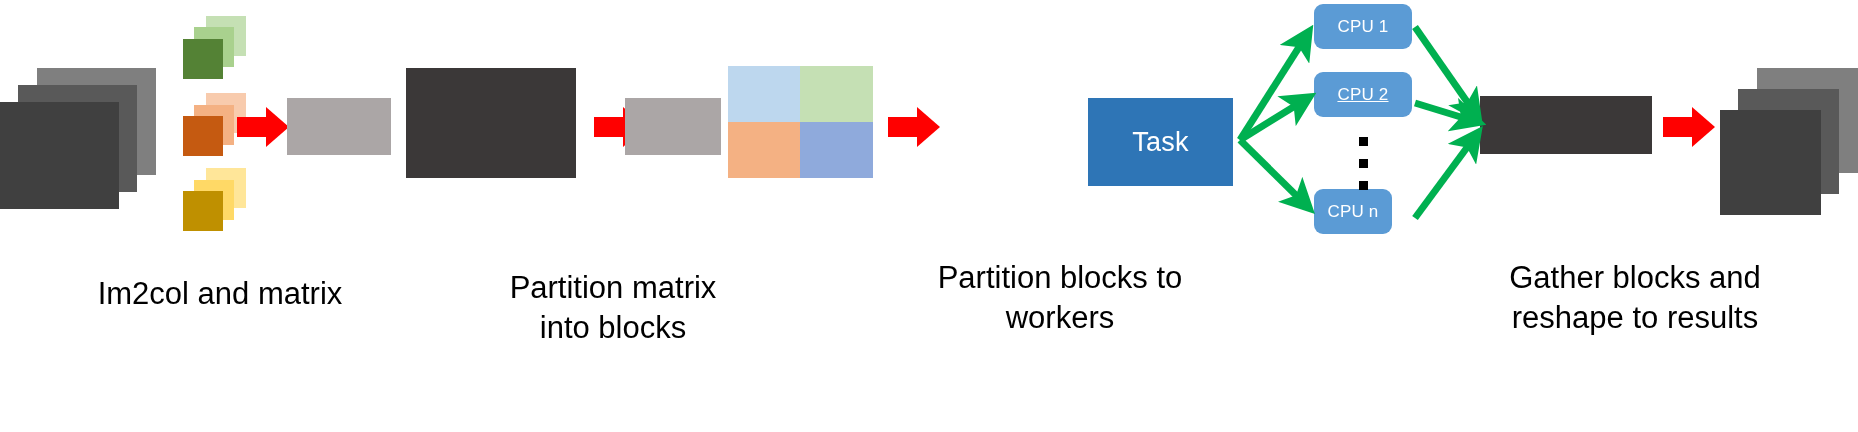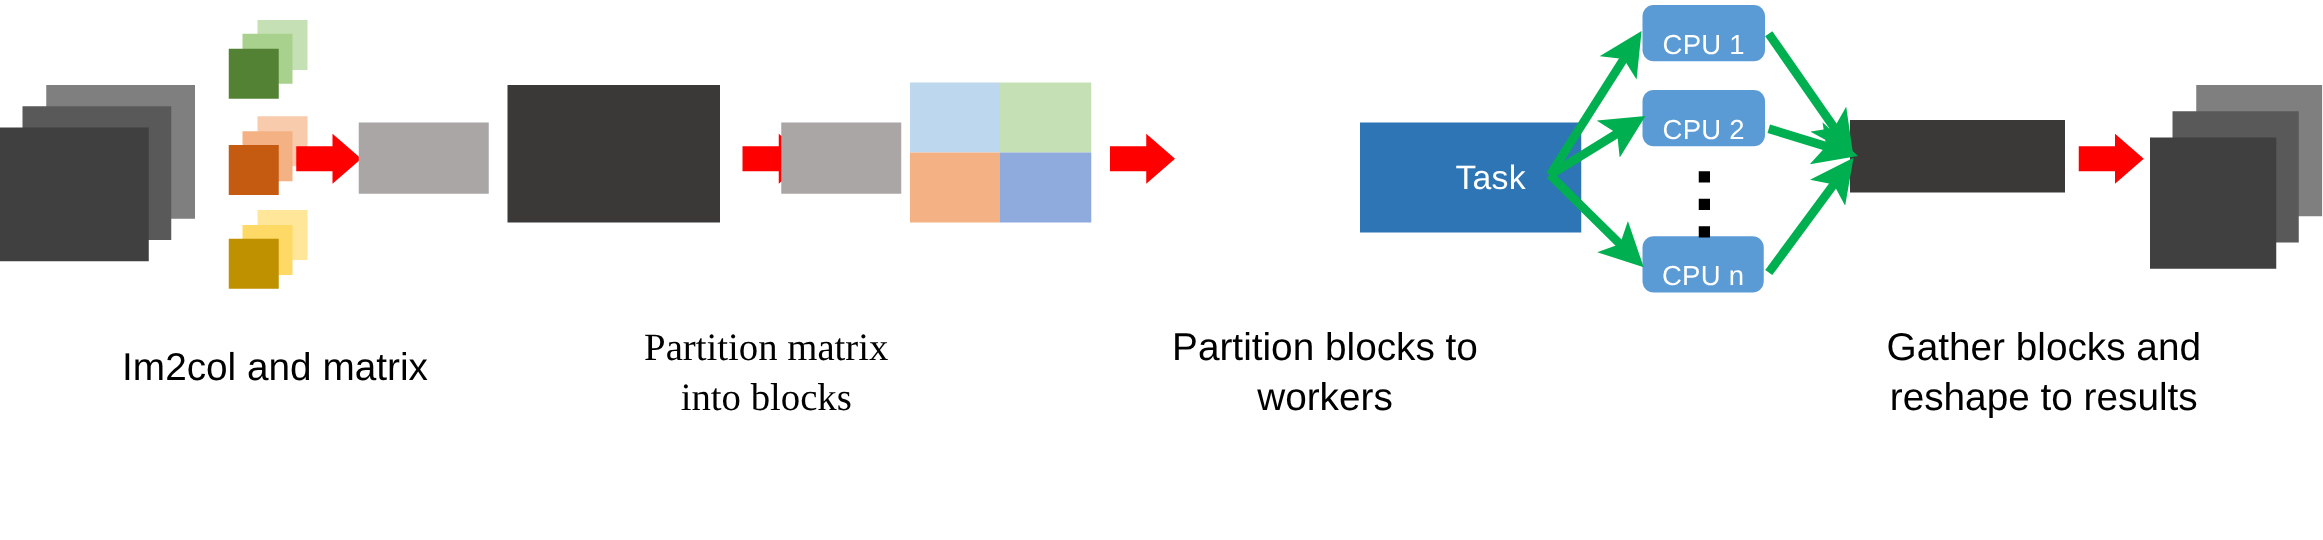--- a/index.html
+++ b/index.html
@@ -66,23 +66,23 @@
     text-align: center;
   }
 
   
   .cpu {
     position: absolute;
     background: #5B9BD5;
     color: #ffffff;
     border-radius: 9px;
     display: flex;
-    align-items: flex-end;
+    align-items: center;
     justify-content: center;
-    font-size: 22px;
+    font-size: 17px;
     letter-spacing: .2px;
   }
 
   
   .vdots { position: absolute; }
   .vdots span {
     display: block;
     width: 9px; height: 9px;
     background: #000000;
     margin-bottom: 13px;
@@ -148,31 +148,31 @@
     <div style="left:72px; top:0;  width:73px; height:56px; background:#C5E0B4;"></div>
     <div style="left:0;   top:56px; width:72px; height:56px; background:#F4B183;"></div>
     <div style="left:72px; top:56px; width:73px; height:56px; background:#8FAADC;"></div>
   </div>
 
   <div class="redarrow" style="left:888px; top:107px; width:52px; height:40px;">
     <div class="shaft" style="width:31px; height:20px;"></div>
     <div class="head" style="border-width:20px 0 20px 23px;"></div>
   </div>
 
-  <div class="sched" style="left:1088px; top:98px; width:145px; height:88px;padding-left:32px;">
+  <div class="sched" style="left:1088px; top:98px; width:145px; height:88px;">
     <span>Task</span>
   </div>
 
   <div class="cpu" style="left:1314px; top:4px; width:98px; height:45px;">
     <span>CPU 1</span>
   </div>
-  <div class="cpu" style="left:1314px; top:72px; width:98px; height:45px;">
+  <div class="cpu" style="left:1314px; top:72px; width:98px; height:45px;text-decoration:underline;">
     <span>CPU 2</span>
   </div>
-  <div class="cpu" style="left:1314px; top:189px; width:97px; height:45px;">
+  <div class="cpu" style="left:1314px; top:189px; width:78px; height:45px;">
     <span>CPU n</span>
   </div>
 
   <div class="vdots" style="left:1359px; top:137px;">
     <span></span>
       <span></span>
       <span></span>
   </div>
 
   <div class="bigmat" style="left:1480px; top:96px; width:172px; height:58px; background:#3B3838;"></div>
@@ -196,20 +196,20 @@
       <line x1="1240" y1="140" x2="1308" y2="33"></line>
       <line x1="1240" y1="140" x2="1308" y2="98"></line>
       <line x1="1240" y1="140" x2="1308" y2="207"></line>
       <line x1="1415" y1="27" x2="1477" y2="116"></line>
       <line x1="1415" y1="103" x2="1477" y2="122"></line>
       <line x1="1415" y1="218" x2="1477" y2="134"></line>
     </g>
   </svg>
 
   <div class="caption" style="left:20px; top:274px; width:400px;">Im2col and matrix</div>
-  <div class="caption" style="left:398px; top:258px; width:430px;font-family:Liberation Serif, serif;">Partition matrix
+  <div class="caption" style="left:398px; top:268px; width:430px;">Partition matrix
 into blocks</div>
   <div class="caption" style="left:830px; top:258px; width:460px;">Partition blocks to
 workers</div>
   <div class="caption" style="left:1415px; top:258px; width:440px;">Gather blocks and
 reshape to results</div>
 
 </div>
 
 </body></html>

